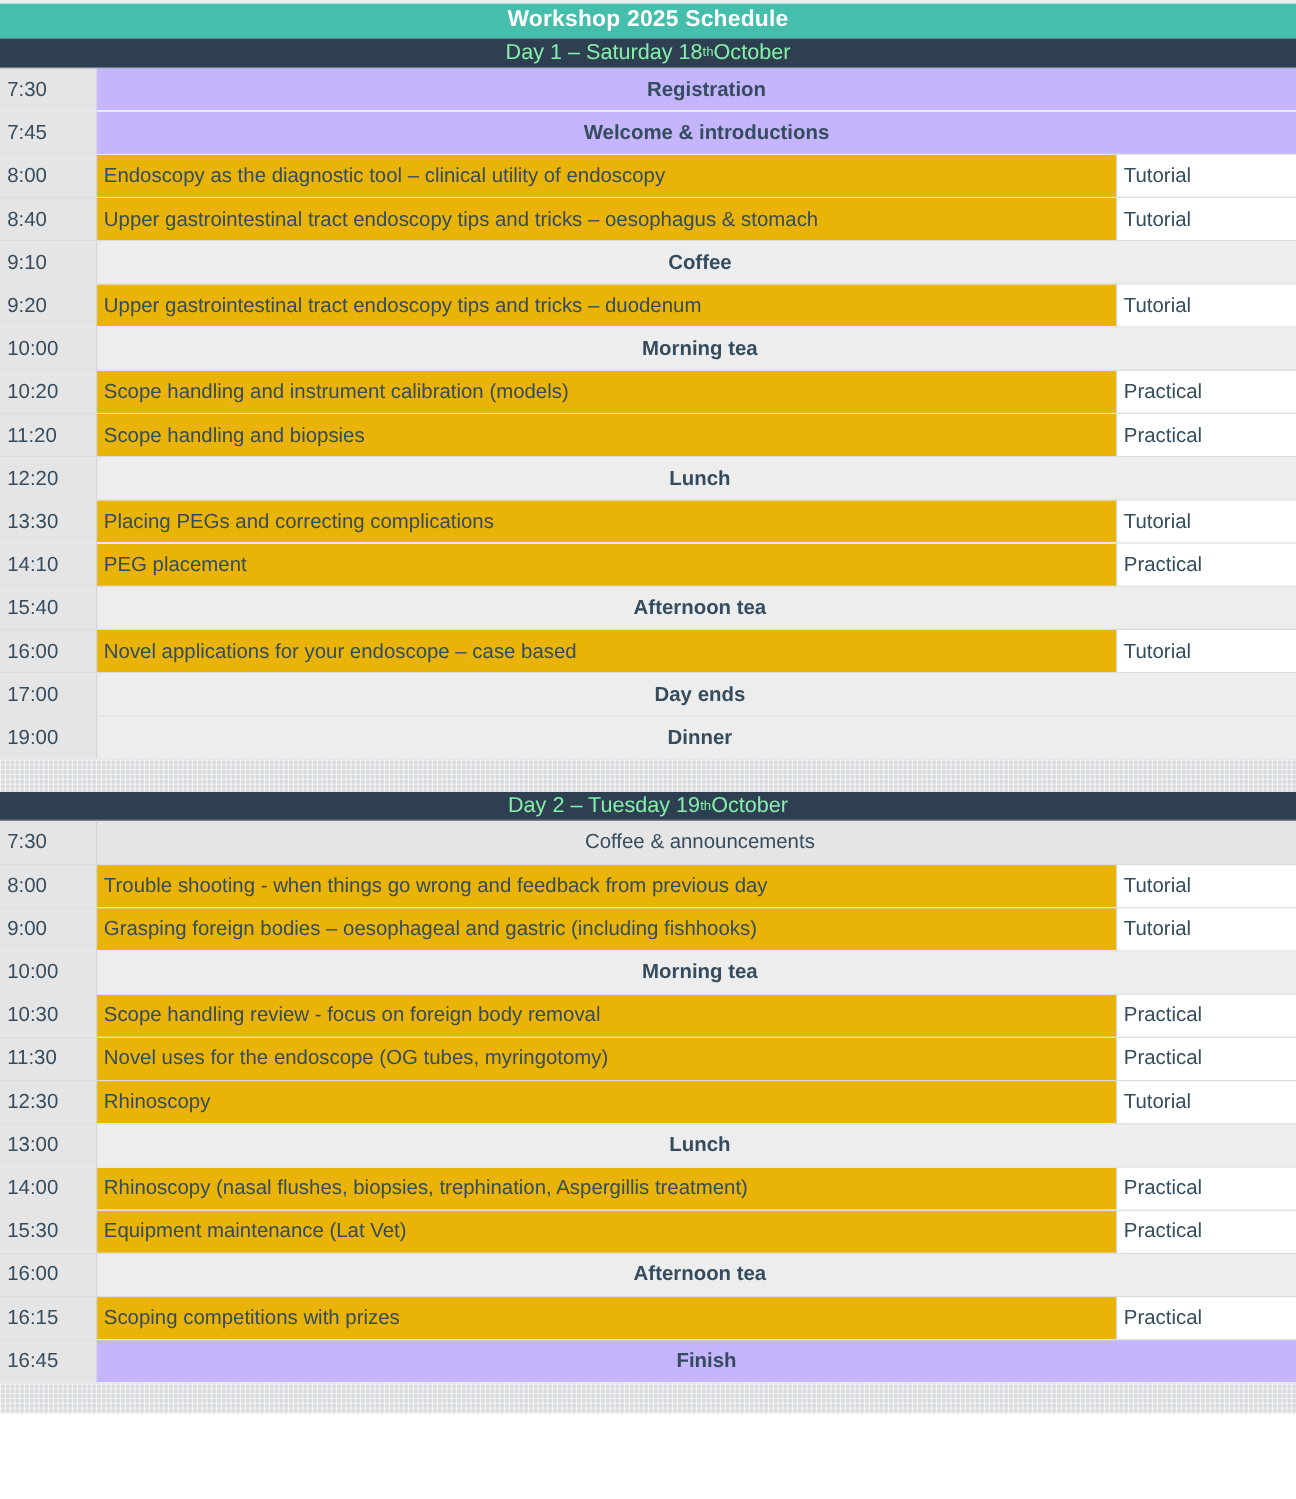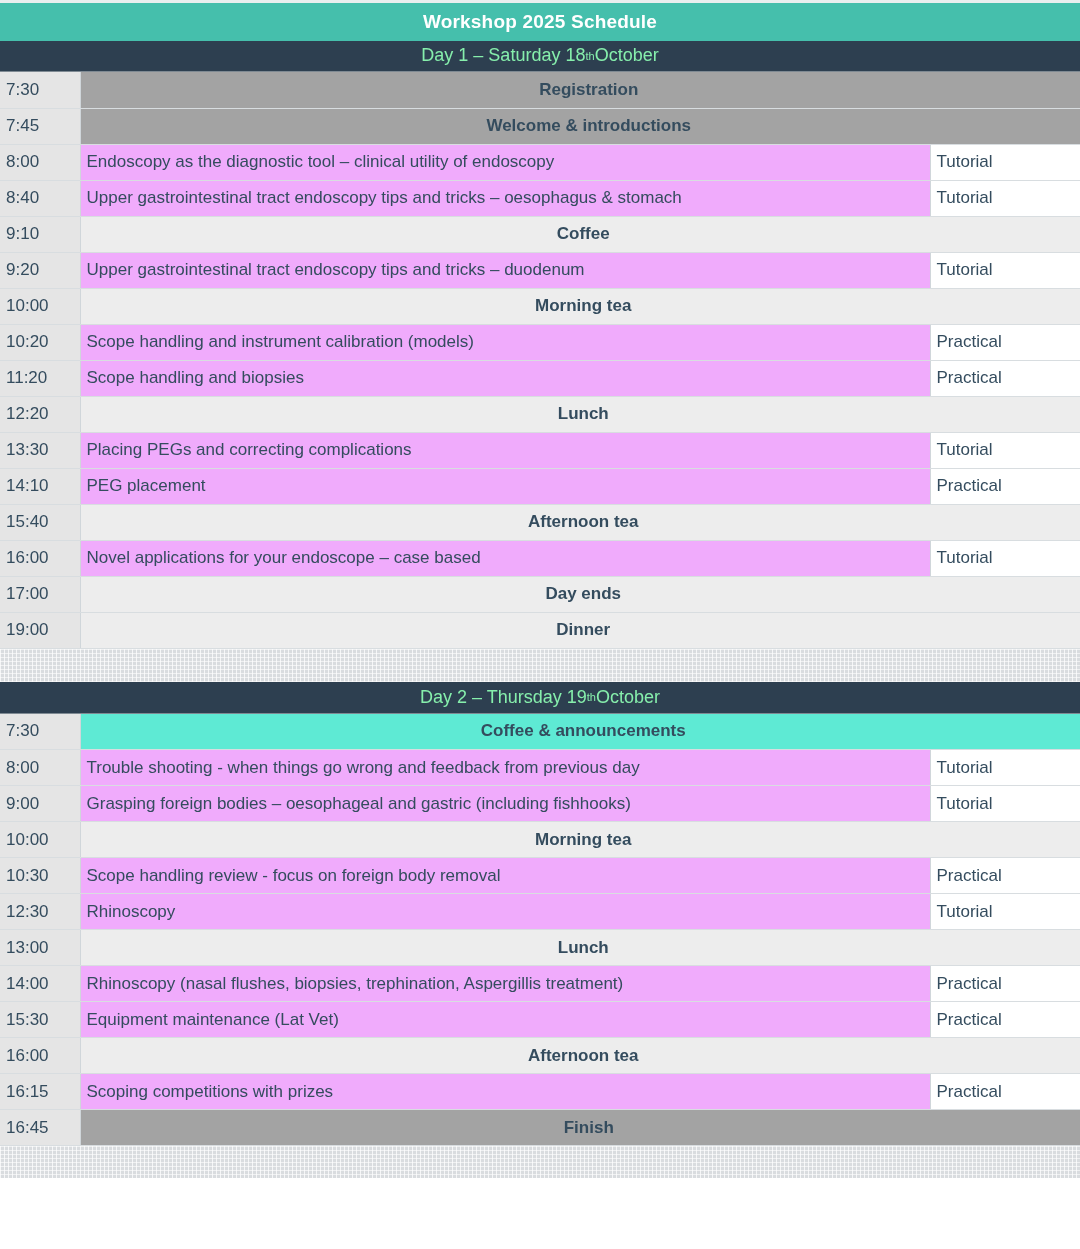--- a/index.html
+++ b/index.html
@@ -83,40 +83,40 @@
   }
 
   td.time {
     background: #e5e5e5;
     border-right: 1px solid #d0d6da;
     font-size: 17px;
     padding-left: 4px;
   }
 
   td.desc {
-    background: #f0abfc;
+    background: #eab308;
     border-right: 1px solid #d0d6da;
     padding-left: 7px;
   }
 
   td.type {
     background: #ffffff;
     padding-left: 7px;
   }
 
   
   td.span {
     text-align: center;
     padding-left: 0;
     border-right: none;
   }
 
   
-  tr.r-teal td.span     { background: #a3a3a3; font-weight: bold; padding-left: 17px; }
-  tr.r-teal-plain td.span { background: #5eead4; font-weight: bold; }
+  tr.r-teal td.span     { background: #c4b5fd; font-weight: bold; padding-left: 17px; }
+  tr.r-teal-plain td.span { background: #e5e5e5; font-weight: normal; }
   tr.r-grey td.span     { background: #ededed; font-weight: bold; margin-left: 47px; }
 
   
   .hatch {
     width: 100%;
     background-color: #d9dcdf;
     background-image:
       linear-gradient(90deg, rgba(255,255,255,.75) 1px, transparent 1px),
       linear-gradient(180deg, rgba(255,255,255,.60) 1px, transparent 1px);
     background-size: 4px 4px, 4px 4px;
@@ -219,21 +219,21 @@
         <tr class="r-grey">
           <td class="time">19:00</td>
           <td class="desc span" colspan="2">Dinner</td>
         </tr>
       </tbody>
   </table>
 
   <div class="hatch mid"></div>
 
   <div class="day-bar day2-wrap">
-    <span>Day 2 – Thursday 19</span>
+    <span>Day 2 – Tuesday 19</span>
       <sup>th</sup>
       <span> October</span>
   </div>
 
   <table class="schedule">
     <colgroup>
       <col class="c-time">
         <col class="c-desc">
         <col class="c-type">
     </colgroup>
@@ -255,20 +255,25 @@
         <tr class="r-grey">
           <td class="time">10:00</td>
           <td class="desc span" colspan="2">Morning tea</td>
         </tr>
         <tr>
           <td class="time">10:30</td>
           <td class="desc">Scope handling review - focus on foreign body removal</td>
           <td class="type">Practical</td>
         </tr>
         <tr>
+          <td class="time">11:30</td>
+          <td class="desc">Novel uses for the endoscope (OG tubes, myringotomy)</td>
+          <td class="type">Practical</td>
+        </tr>
+        <tr>
           <td class="time">12:30</td>
           <td class="desc">Rhinoscopy</td>
           <td class="type">Tutorial</td>
         </tr>
         <tr class="r-grey">
           <td class="time">13:00</td>
           <td class="desc span" colspan="2">Lunch</td>
         </tr>
         <tr>
           <td class="time">14:00</td>

